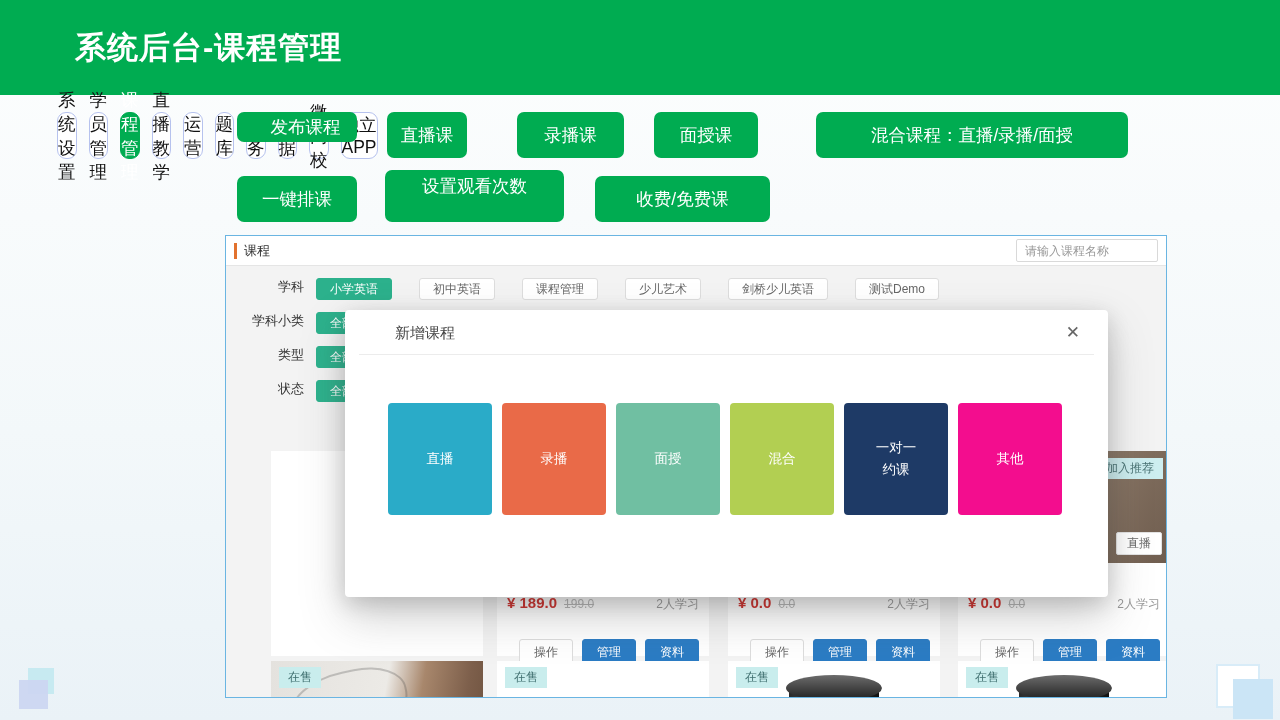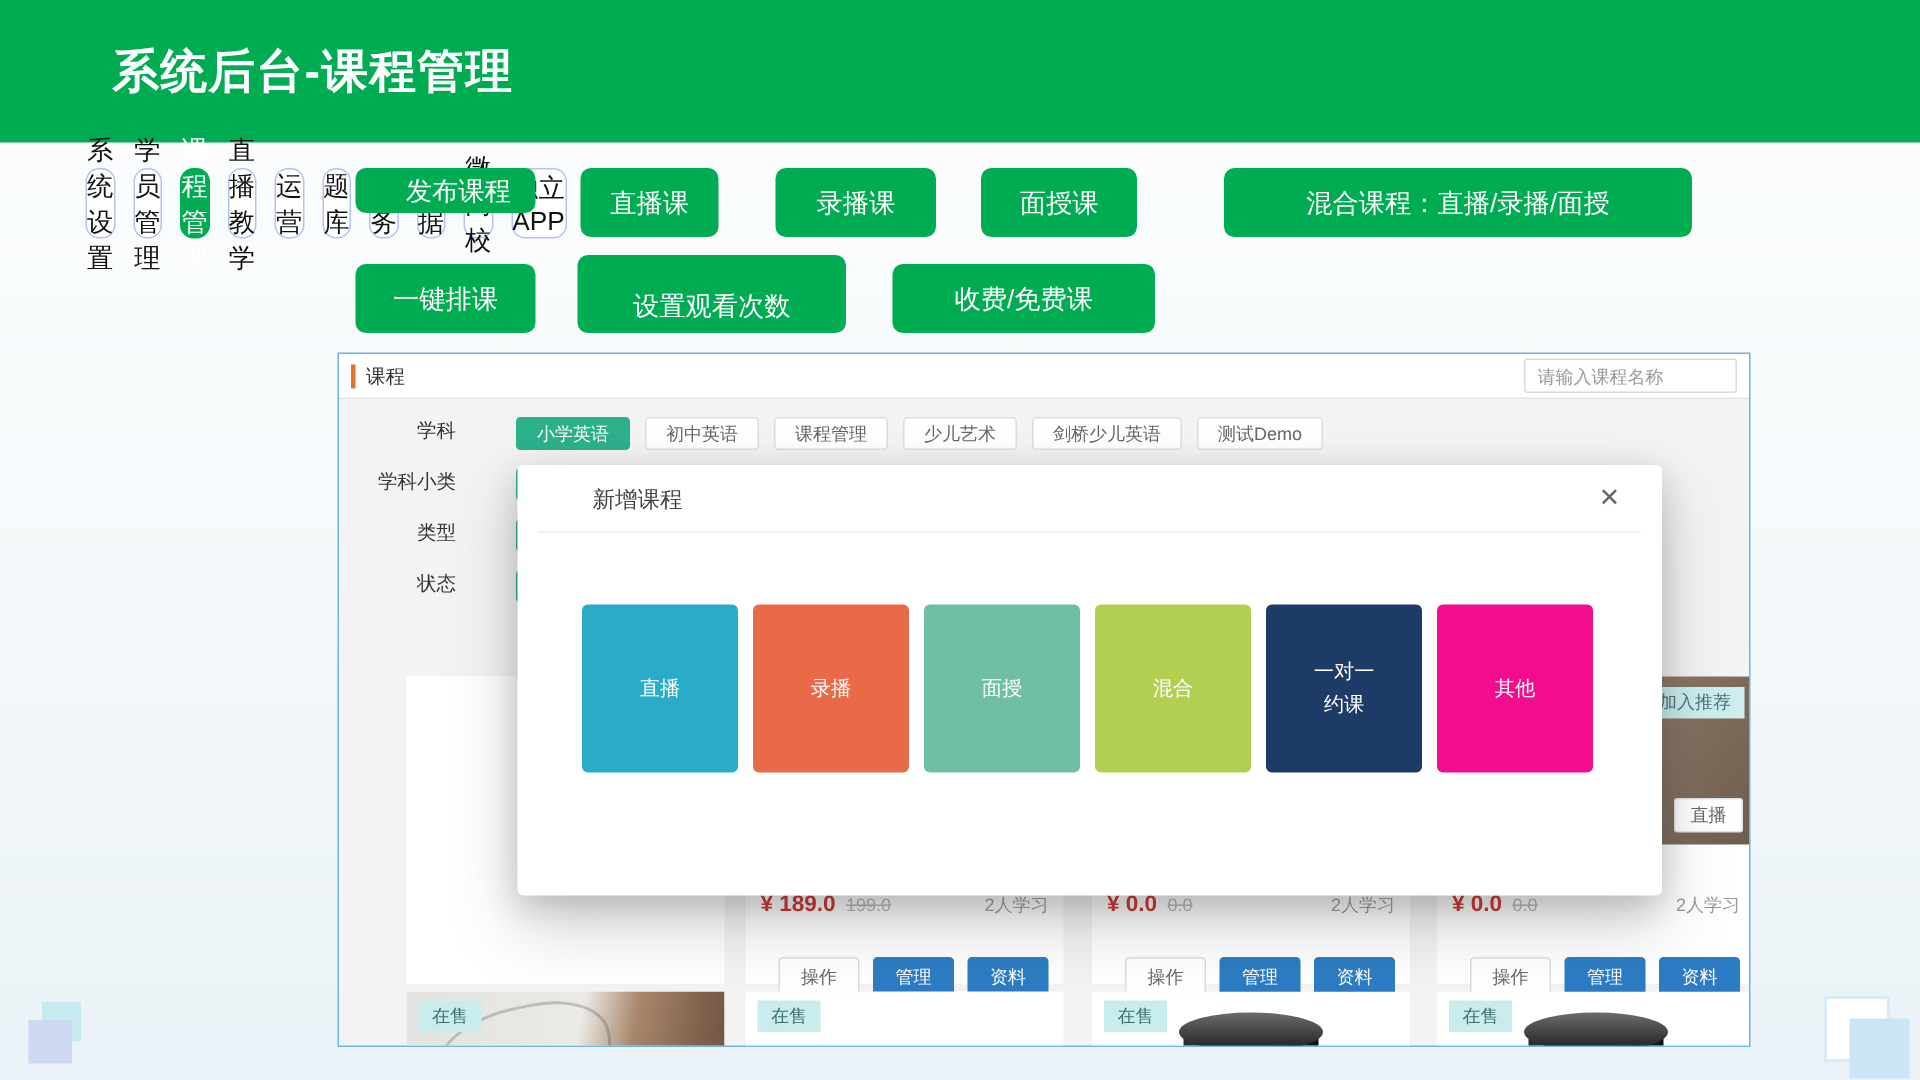--- a/index.html
+++ b/index.html
@@ -18,40 +18,40 @@
              flex-direction:row; gap:12px; }
   .sbtn { height:47px; border-radius:9px; border:1.5px solid #b6c2ee; background:#fff;
           color:#111; font-size:17.5px; display:flex; align-items:center; justify-content:center;
           cursor:pointer; }
   .sbtn.active { background:#00ac51; border-color:#00ac51; color:#fff; }
 
   
   .gbtn { position:absolute; background:#00ac51; border-radius:7px; color:#fff;
           font-size:17.5px; display:flex; align-items:center; justify-content:center;
           cursor:pointer; text-align:center; }
-  .gbtn.tall { align-items:flex-start; padding-top:22px; }
+  .gbtn.tall { align-items:flex-start; padding-top:4px; }
 
   
   .panel { position:absolute; left:225px; top:235px; width:942px; height:463px;
            background:#f3f3f3; border:1px solid #6ab5e2; overflow:hidden; }
   .panel-hdr { position:absolute; left:0; top:0; width:100%; height:30px; background:#fff;
                border-bottom:1px solid #e5e5e5; }
   .accent-bar { position:absolute; left:8px; top:7px; width:3px; height:16px; background:#e2722e; }
   .panel-title { position:absolute; left:18px; top:0; line-height:30px; font-size:13px; color:#333; }
   .search-box { position:absolute; right:8px; top:3px; width:142px; height:23px;
                 border:1px solid #d9d9d9; border-radius:2px; font-size:12px; padding:0 8px;
                 color:#333; background:#fff; outline:none;
                 font-family:"Liberation Sans","DejaVu Sans",sans-serif; }
   .search-box::placeholder { color:#999; }
 
   
   .filters { position:absolute; left:0; top:30px; right:0; padding-top:12px; }
   .frow { display:flex; align-items:flex-start; height:22px; margin-bottom:12px; }
   .flabel { width:78px; text-align:right; font-size:13px; color:#333; margin-right:12px; flex:none; }
-  .fopts { display:flex; gap:10px;margin-left:28px; }
+  .fopts { display:flex; gap:27px; }
   .fopt { height:22px; line-height:20px; padding:0 13px; font-size:12px; border-radius:3px;
           background:#fff; border:1px solid #ddd; color:#666; cursor:pointer; }
   .fopt.active { background:#2cb18c; border-color:#2cb18c; color:#fff; }
 
   
   .course { position:absolute; top:215px; width:212px; height:205px; background:#fff; }
   .cimg { position:relative; height:112px; background:#ececec; overflow:hidden; }
   .cimg.photo-desk { background:linear-gradient(120deg,#7d6c5d 0%,#927f6d 40%,#6e5c4e 100%); }
   .notebook { position:absolute; left:34px; top:26px; width:74px; height:100px; background:#f6f4f0;
               transform:rotate(9deg); box-shadow:-3px 2px 5px rgba(0,0,0,.35); }
@@ -128,21 +128,21 @@
     <div class="sbtn">直播教学</div>
     <div class="sbtn">运营</div>
     <div class="sbtn">题库</div>
     <div class="sbtn">财务</div>
     <div class="sbtn">数据</div>
     <div class="sbtn">微网校</div>
     <div class="sbtn">独立APP</div>
   </div>
 
   <div class="gbtn" style="left:237px;top:112px;width:120px;height:30px;padding-left:17px;">发布课程</div>
-  <div class="gbtn" style="left:387px;top:112px;width:92px;height:46px;">直播课</div>
+  <div class="gbtn" style="left:387px;top:112px;width:80px;height:46px;">直播课</div>
   <div class="gbtn" style="left:517px;top:112px;width:107px;height:46px;">录播课</div>
   <div class="gbtn" style="left:654px;top:112px;width:104px;height:46px;">面授课</div>
   <div class="gbtn" style="left:816px;top:112px;width:312px;height:46px;">混合课程：直播/录播/面授</div>
   <div class="gbtn" style="left:237px;top:176px;width:120px;height:46px;">一键排课</div>
   <div class="gbtn tall" style="left:385px;top:170px;width:179px;height:52px;">设置观看次数</div>
   <div class="gbtn" style="left:595px;top:176px;width:175px;height:46px;">收费/免费课</div>
 
   <div class="panel">
     <div class="panel-hdr">
       <div class="accent-bar"></div>

